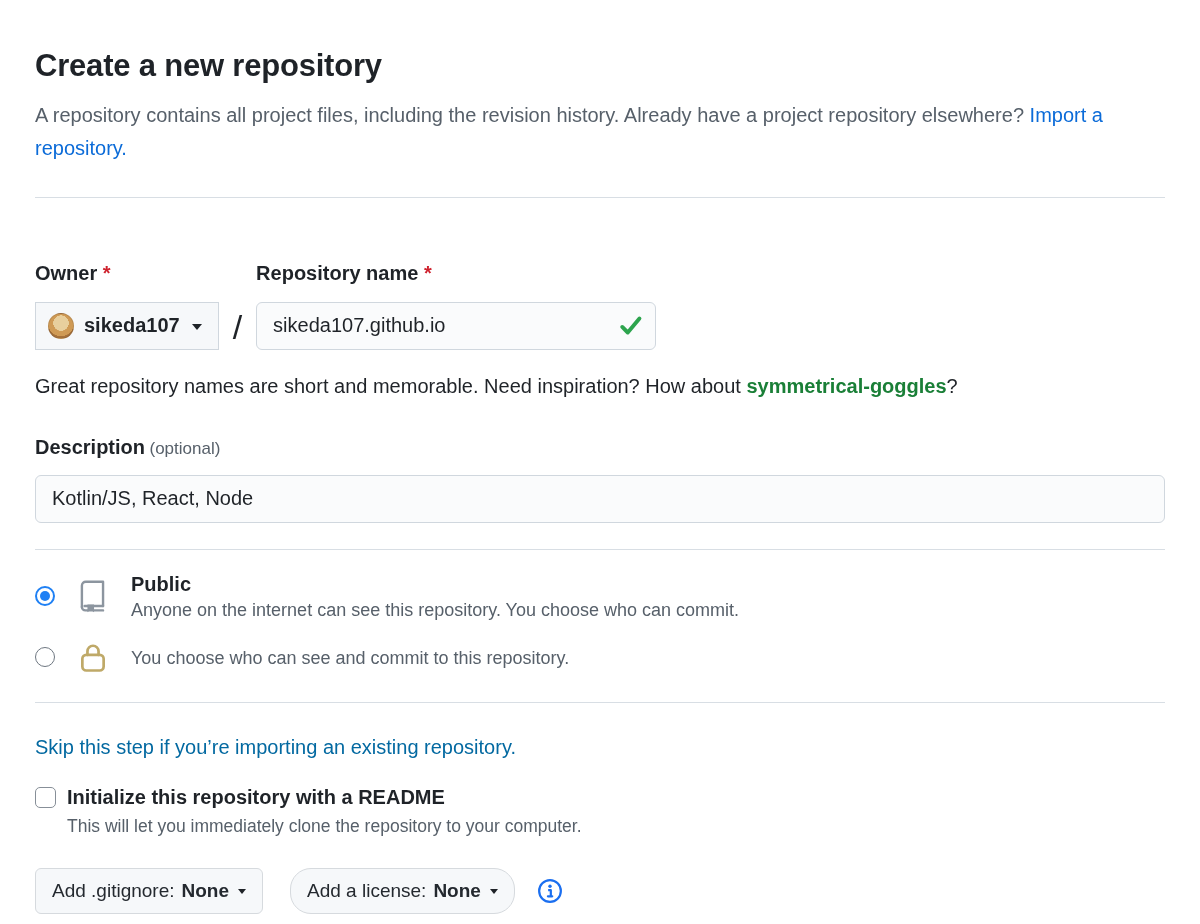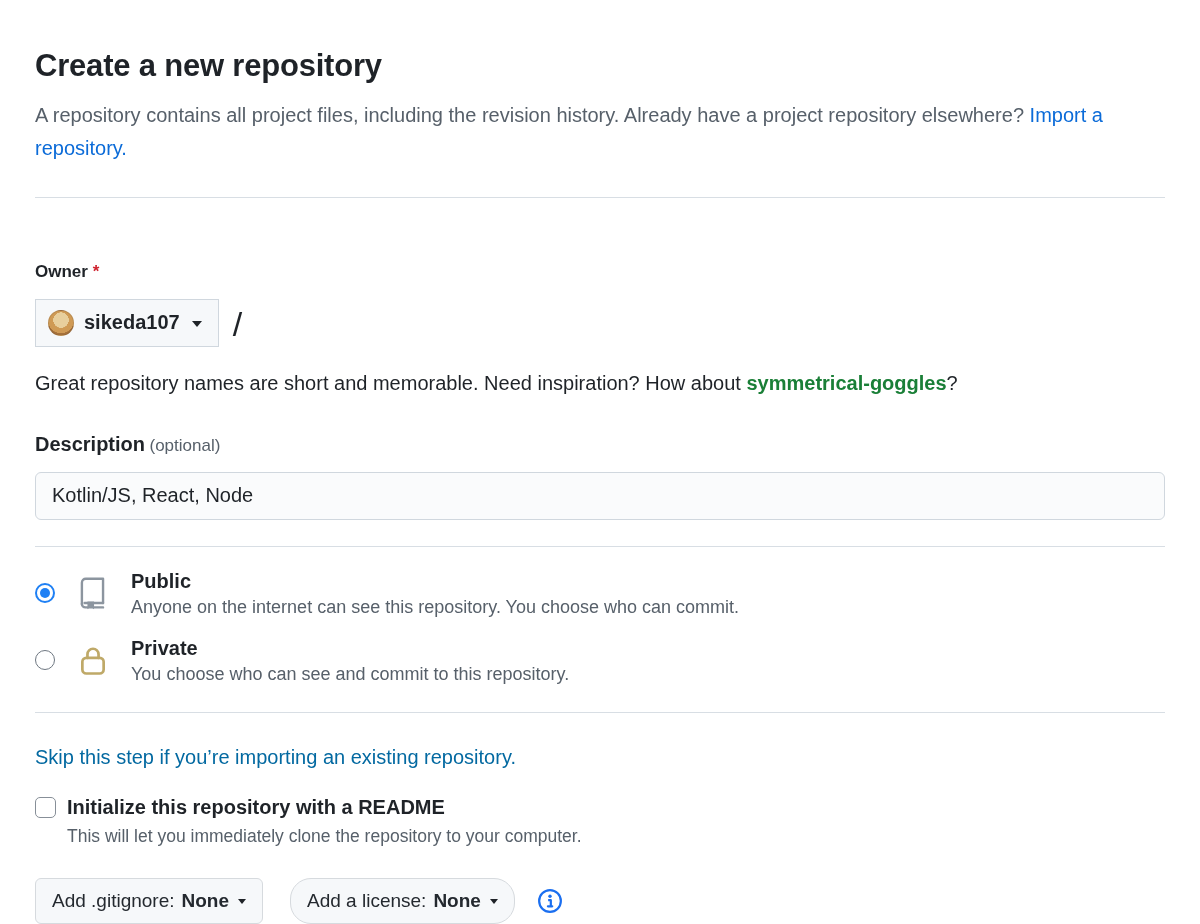--- a/index.html
+++ b/index.html
@@ -25,21 +25,21 @@
   a.link { color: #0b6bd8; text-decoration: none; cursor: pointer; }
 
   hr.divider {
     border: none; border-top: 1px solid #d8dee4; margin: 0;
   }
 
   
   .names-section { margin-top: 64px; }
   .fields-row { display: flex; align-items: flex-end; }
   .field-label {
-    display: block; font-size: 17px; font-weight: 700; margin-bottom: 17px;
+    display: block; font-size: 20px; font-weight: 700; margin-bottom: 17px;
   }
   .req { color: #cf222e; font-weight: 600; }
   .owner-select {
     display: inline-flex; align-items: center; gap: 10px;
     height: 48px; padding: 0 16px 0 12px;
     background: #f6f8fa; border: 1px solid #d0d7de; border-radius: 0;
     font-family: inherit; font-size: 20px; font-weight: 600; color: #1f2328;
     cursor: pointer;
   }
   .avatar {
@@ -138,20 +138,28 @@
         <label class="field-label"><span>Owner</span>
           <span class="req">*</span></label>
         <button class="owner-select">
           <span class="avatar"></span>
           <span>sikeda107</span>
           <span class="caret"></span>
         </button>
       </div>
       <div class="slash">/</div>
       <div>
+        <label class="field-label"><span>Repository name</span>
+          <span class="req">*</span></label>
+        <div class="input-wrap">
+          <input class="text-input" type="text" value="sikeda107.github.io" style="">
+          <svg class="check-icon" viewBox="0 0 16 16">
+            <path d="M2.6 8.6l3.4 3.4 7.2-8.6" fill="none" stroke="#2da44e" stroke-width="2.4" stroke-linecap="round" stroke-linejoin="round"></path>
+          </svg>
+        </div>
       </div>
     </div>
     <p class="suggestion"><span>Great repository names are short and memorable. Need inspiration? How about </span><strong class="green">symmetrical-goggles</strong><span>?</span></p>
   </section>
 
   <section class="desc-section">
     <label><span class="desc-label">Description</span>
       <span class="optional">(optional)</span></label>
     <div class="desc-input-row">
       <input class="text-input" type="text" value="Kotlin/JS, React, Node" style="">
@@ -182,21 +190,20 @@
 
     <div class="vis-row">
       <span class="radio"></span>
       <span class="vis-icon">
         <svg width="36" height="36" viewBox="0 0 24 24" fill="none">
           <rect x="4.9" y="10.6" width="14.2" height="10.4" rx="2.6" stroke="#bfa968" stroke-width="1.8"></rect>
           <path d="M8.3 10.6V8.2a3.7 3.7 0 0 1 7.4 0v2.4" stroke="#bfa968" stroke-width="1.8" stroke-linecap="round"></path>
         </svg>
       </span>
       <div>
-        <div class="vis-label">Private</div>
         <div class="vis-desc">You choose who can see and commit to this repository.</div>
       </div>
     </div>
 
   </section>
 
   <hr class="divider">
 
   <section class="init-section">
     <p class="skip-note">Skip this step if you’re importing an existing repository.</p>

